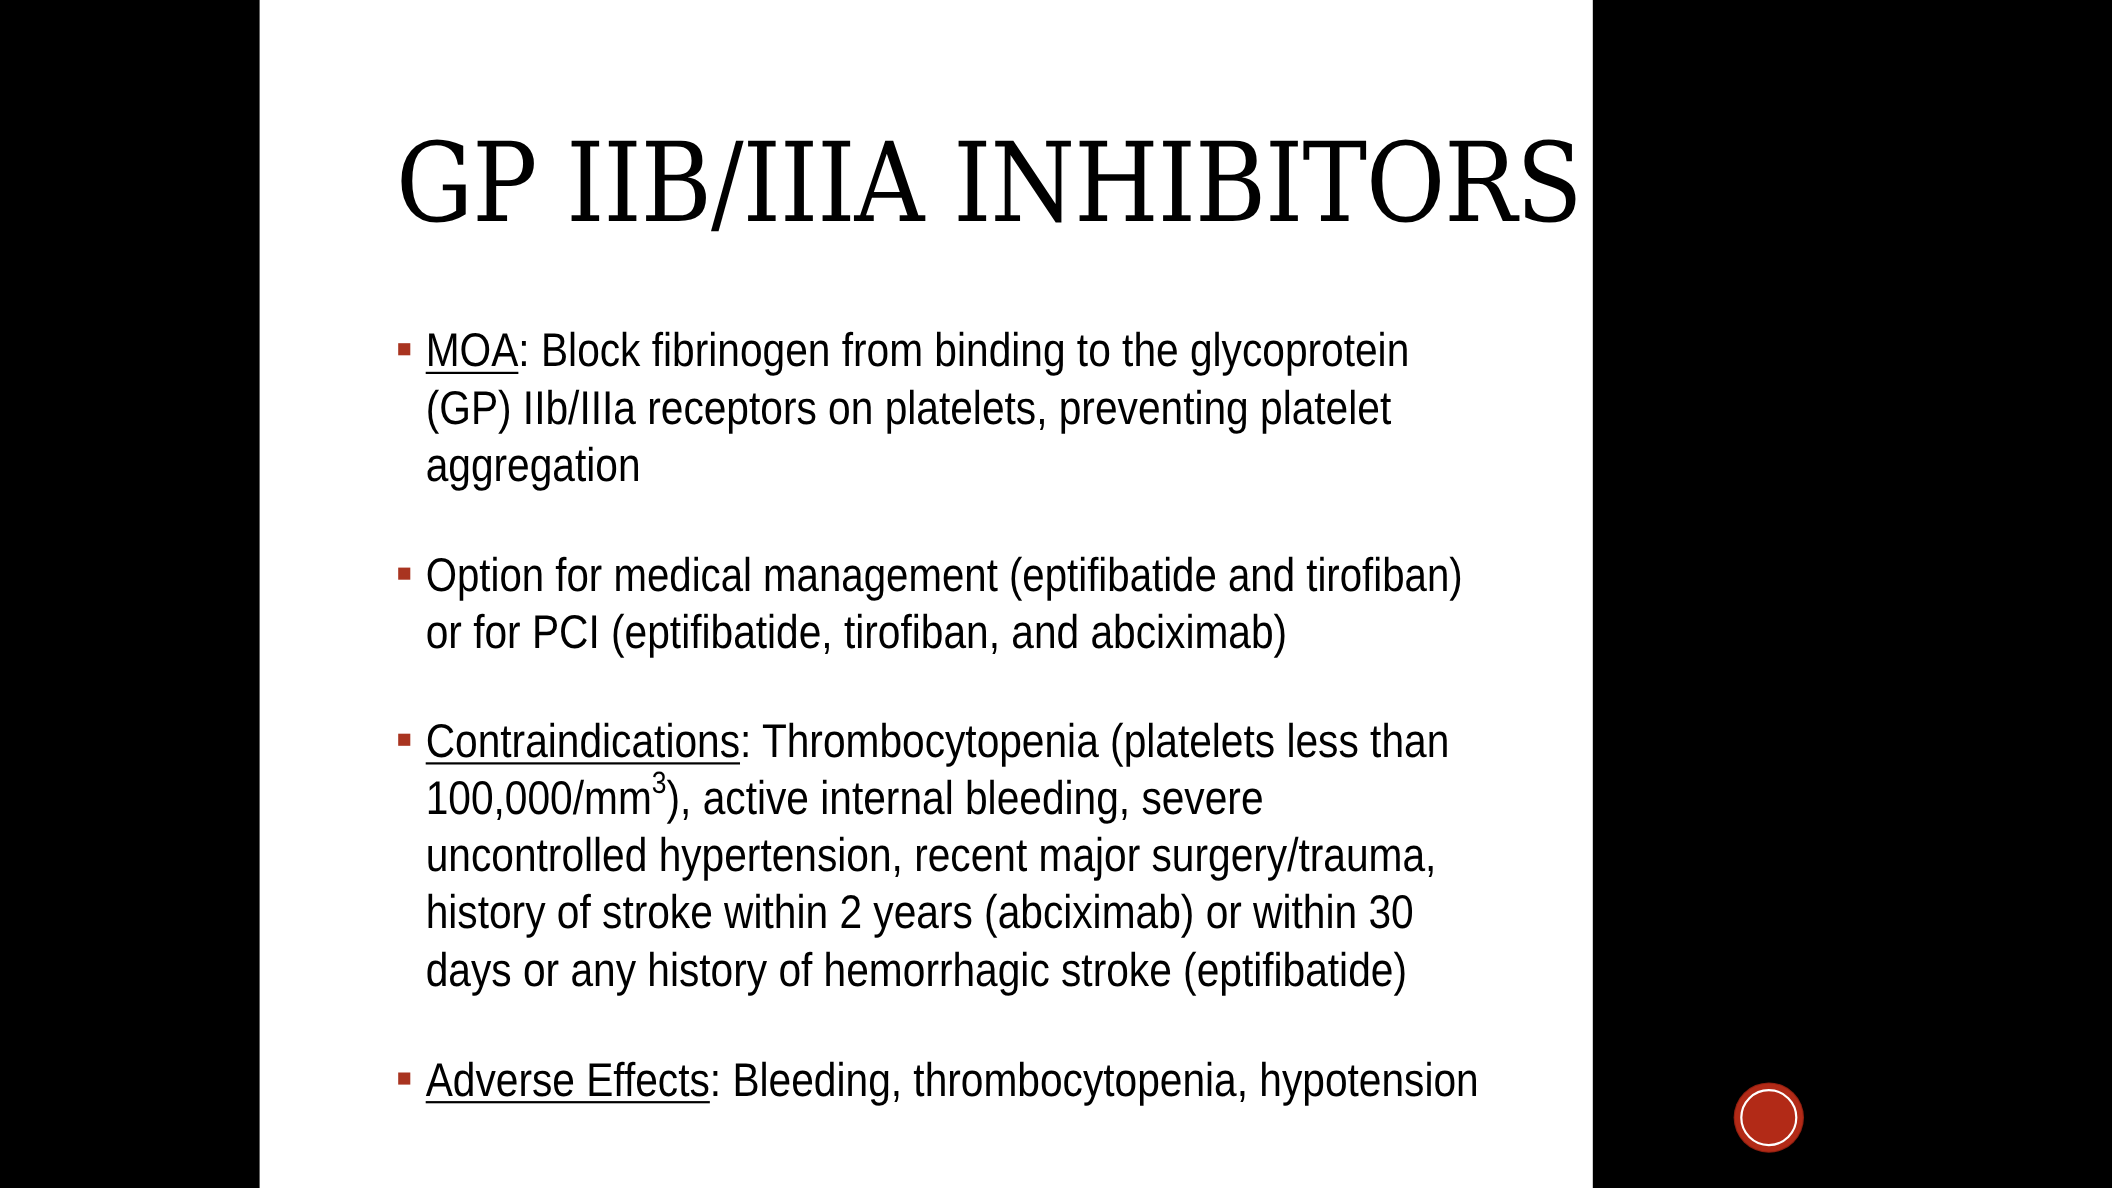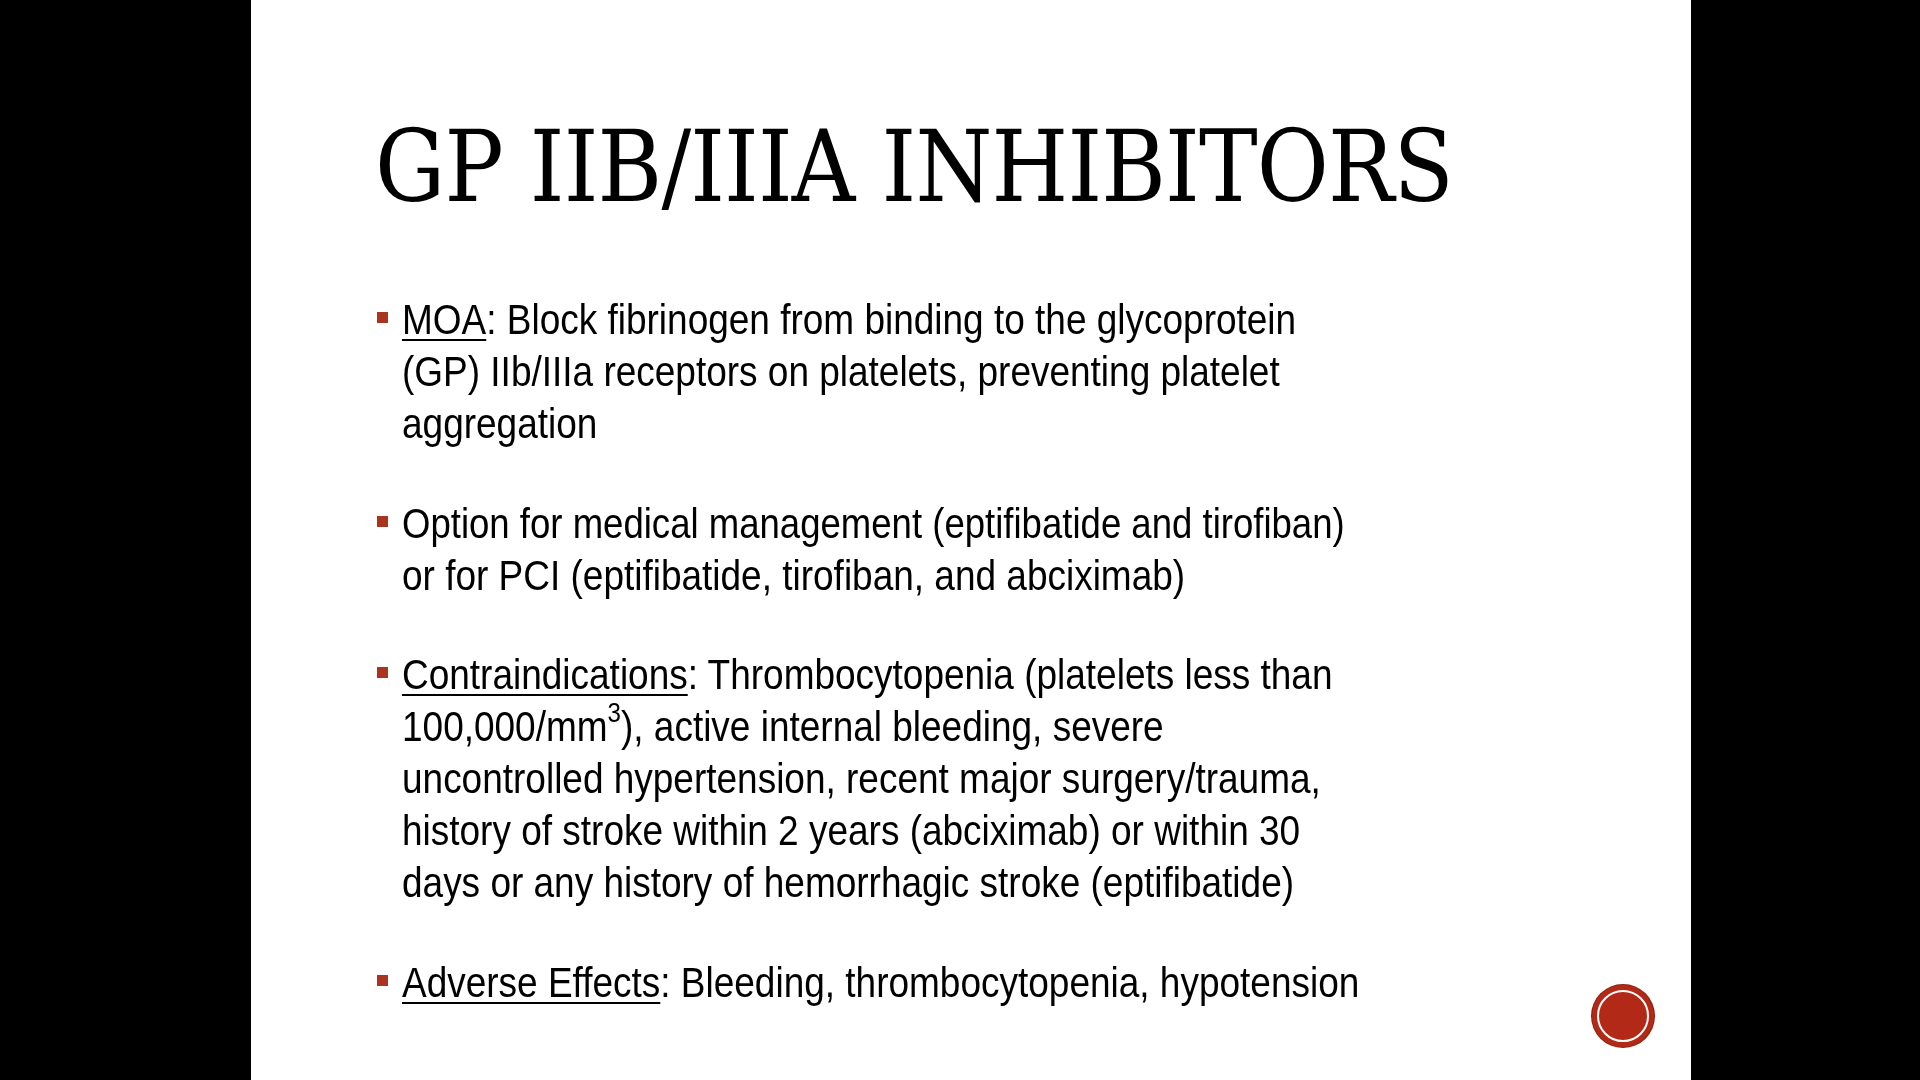--- a/index.html
+++ b/index.html
@@ -1,21 +1,21 @@
 <!DOCTYPE html>
 <html><head>
 <meta charset="utf-8">
 <style>
   html, body { margin: 0; padding: 0; }
   body {
     width: 1920px; height: 1080px; background: #000000;
     position: relative; overflow: hidden;
   }
   .slide {
-    position: absolute; left: 251px; top: 0; width: 1440px; height: 1080px;
+    position: absolute; left: 236px; top: 0; width: 1212px; height: 1080px;
     background: #ffffff;
   }
   .title {
     position: absolute; left: 124px; top: 112px;
     font-family: "DejaVu Serif", "Liberation Serif", serif;
     font-size: 100px; line-height: 110px; font-weight: normal;
     color: #000; white-space: nowrap;
     transform-origin: left top; transform: scaleX(0.88);
     letter-spacing: -1px;
   }

